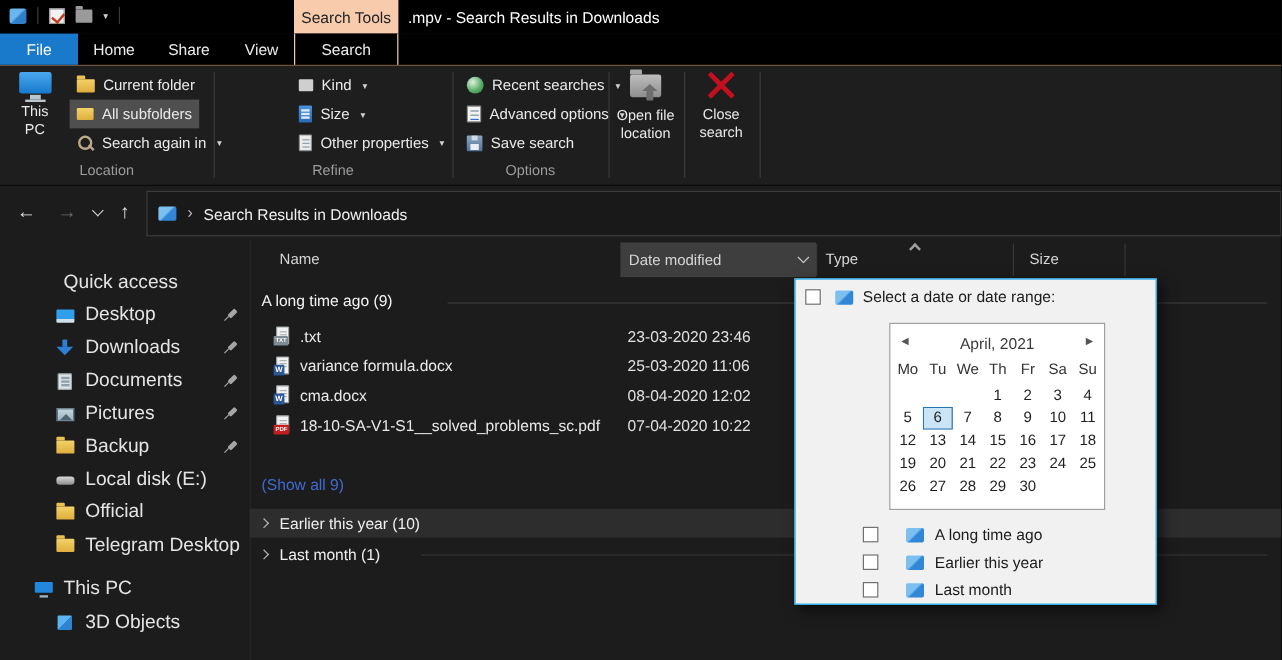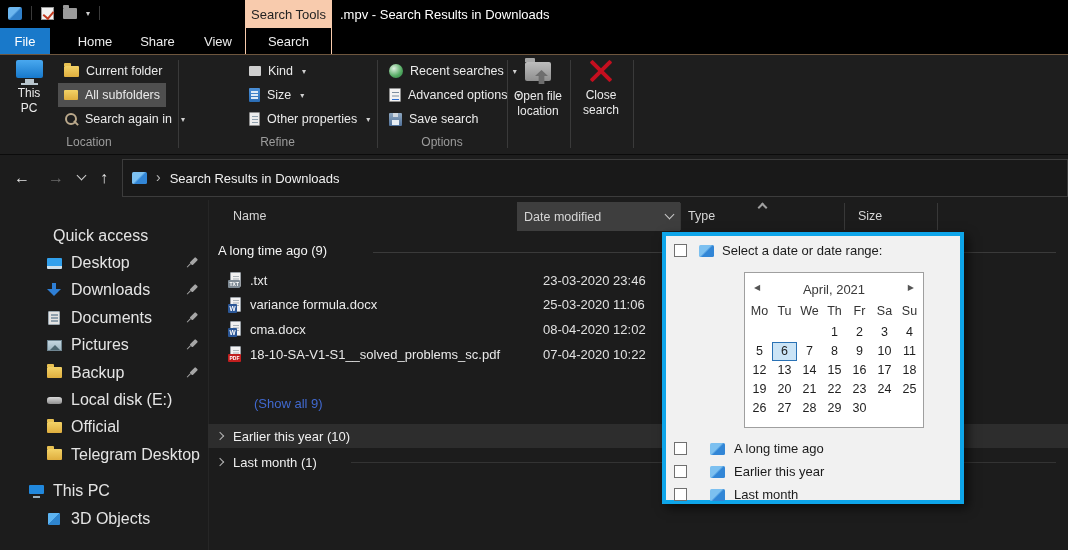--- a/index.html
+++ b/index.html
@@ -16,21 +16,21 @@
   .ic-check::after { content:''; position:absolute; left:3px; top:1px; width:5px; height:8px; border-right:2px solid #c23a1f; border-bottom:2px solid #c23a1f; transform:rotate(40deg); }
   .ic-folder-gray { width:14px; height:11px; background:#9a9a9a; border-radius:1px; position:relative; }
   .ic-folder-gray::before { content:''; position:absolute; top:-3px; left:0; width:6px; height:3px; background:#9a9a9a; border-radius:1px 1px 0 0; }
   .qat-caret { color:#cfcfcf; font-size:8px; }
   .st-tab { position:absolute; left:245px; top:0; width:87px; height:28px; background:#f8cbad; color:#232323; font-size:13px; display:flex; align-items:center; justify-content:center; }
   .win-title { position:absolute; left:340px; top:0; height:28px; display:flex; align-items:center; color:#fff; font-size:13px; }
 
   
   .menubar { position:absolute; left:0; top:28px; width:100%; height:27px; background:#000; border-bottom:1px solid #6e563e; }
   .menu { position:absolute; top:0; height:26px; display:flex; align-items:center; justify-content:center; color:#ececec; font-size:13px; }
-  .m-file { left:0; width:50px; background:#1979ca; color:#fff; }
+  .m-file { left:0; width:65px; background:#1979ca; color:#fff; }
   .m-home { left:65px; width:60px; } .m-share { left:125px; width:65px; } .m-view { left:190px; width:56px; }
   .m-search { left:245px; width:87px; border-left:1px solid #f8cbad; border-right:1px solid #f8cbad; }
 
   
   .ribbon { position:absolute; left:0; top:55px; width:100%; height:100px; background:#1e1e1e; border-bottom:1px solid #0b0b0b; }
   .rsep { position:absolute; top:5px; width:1px; height:88px; background:#3a3a3a; }
   .glabel { position:absolute; top:80px; text-align:center; font-size:12px; color:#9c9c9c; }
   .bigbtn { position:absolute; top:3px; display:flex; flex-direction:column; align-items:center; text-align:center; font-size:12px; line-height:15px; color:#eaeaea; cursor:default; }
   .bigbtn .lbl { display:block; }
   .sbtn { position:absolute; height:24px; display:flex; align-items:center; font-size:12.5px; color:#eaeaea; padding:0 6px; gap:7px; white-space:nowrap; }
@@ -120,52 +120,52 @@
   .h-type { position:absolute; left:480px; top:7px; }
   .h-size { position:absolute; left:650px; top:7px; }
   .hsep { position:absolute; top:1px; width:1px; height:27px; background:#383838; }
   .sortup { position:absolute; left:551px; top:2px; width:7px; height:7px; border-left:2px solid #9f9f9f; border-top:2px solid #9f9f9f; transform:rotate(45deg); }
   .fgroup1 { position:absolute; left:10px; top:43px; color:#f5f5f5; }
   .gline1 { position:absolute; left:165px; right:12px; top:52px; height:1px; background:#3a3a3a; }
   .frows { position:absolute; left:0; top:68px; right:0; }
   .frow { height:24.6px; display:flex; align-items:center; position:relative; }
   .fic { position:absolute; left:19px; width:17px; display:flex; justify-content:center; }
   .fname { position:absolute; left:42px; white-space:nowrap; }
-  .fdate { position:absolute; left:315px; color:#e0e0e0;margin-left:20px; }
-  .showall { position:absolute; left:10px; top:196px; color:#4169cf;margin-left:36px; }
+  .fdate { position:absolute; left:315px; color:#e0e0e0; }
+  .showall { position:absolute; left:10px; top:196px; color:#4169cf; }
   .grow { position:absolute; left:0; right:0; height:24px; display:flex; align-items:center; color:#efefef; }
   .grow.hl { background:#2d2d2d; }
   .g2 { top:224px; } .g3 { top:250px; }
   .gchev { width:6px; height:6px; border-right:1.5px solid #b5b5b5; border-top:1.5px solid #b5b5b5; transform:rotate(45deg); margin:0 10px 0 9px; }
   .gline3 { position:absolute; left:143px; right:12px; top:262px; height:1px; background:#333; }
 
   
   .ficon { position:relative; width:15px; height:16px; }
   .fpage { position:absolute; left:2px; top:0; width:11px; height:15px; background:#f2f2f2; border:1px solid #9aa0a6; border-radius:1px; }
   .fpage::before { content:''; position:absolute; left:1.5px; top:2.5px; width:6px; height:1px; background:#aab2b8; box-shadow:0 2.5px 0 #aab2b8, 0 5px 0 #aab2b8; }
   .fbadge { position:absolute; left:0; bottom:0; height:8px; border-radius:1px; color:#fff; font-size:5px; font-weight:bold; display:flex; align-items:center; justify-content:center; padding:0 1.5px; }
   .ic-txt .fbadge { background:#7e8a94; } 
   .ic-word .fbadge { background:#2b5797; width:9px; height:9px; font-size:6.5px; }
   .ic-pdf .fbadge { background:#c11e1e; }
 
   
-  .popup { position:absolute; left:662px; top:232px; width:302px; height:272px; background:#f1f1f1; border:4px solid #0ea5e9; box-shadow:4px 4px 10px rgba(0,0,0,.6); z-index:10; color:#1b1b1b; font-size:13px; }
+  .popup { position:absolute; left:662px; top:232px; width:302px; height:272px; background:#f1f1f1; border:1px solid #0ea5e9; box-shadow:4px 4px 10px rgba(0,0,0,.6); z-index:10; color:#1b1b1b; font-size:13px; }
   .ptitle { position:absolute; left:8px; top:7px; display:flex; align-items:center; }
   .cb { width:13px; height:13px; background:#fff; border:1px solid #707070; flex:none; }
   .ptitle .cb { margin-right:12px; } .ptitle .ic-folder-blue { margin-right:8px; }
   .calendar { position:absolute; left:78px; top:36px; width:180px; height:156px; background:#fff; border:1px solid #9f9f9f; }
   .cal-month { position:absolute; top:9px; left:0; right:0; text-align:center; font-size:13px; color:#3a3a3a; }
   .cal-prev { position:absolute; left:9px; top:10px; font-size:8px; color:#555; }
   .cal-next { position:absolute; right:9px; top:10px; font-size:8px; color:#555; }
   .cal-wds { position:absolute; left:2px; top:31px; display:grid; grid-template-columns:repeat(7,25px); }
   .cal-wd { text-align:center; font-size:12.5px; color:#333; }
   .cal-days { position:absolute; left:2px; top:50px; display:grid; grid-template-columns:repeat(7,25px); grid-auto-rows:18.8px; }
   .cal-cell { display:flex; align-items:center; justify-content:center; font-size:12.5px; color:#1f1f1f; }
   .cal-cell.selected { background:#cbe4f6; box-shadow:inset 0 0 0 1px #2a72b5; }
-  .popts { position:absolute; left:0; top:201px; right:10px; }
+  .popts { position:absolute; left:0; top:201px; right:10px;padding-left:48px; }
   .popt { display:flex; align-items:center; height:23px; padding-left:8px; }
   .popt .cb { margin-right:23px; }
   .popt .ic-folder-blue { margin-right:9px; }
 </style>
 </head>
 <body>
 
 <div class="window">
 
   <div class="titlebar">

